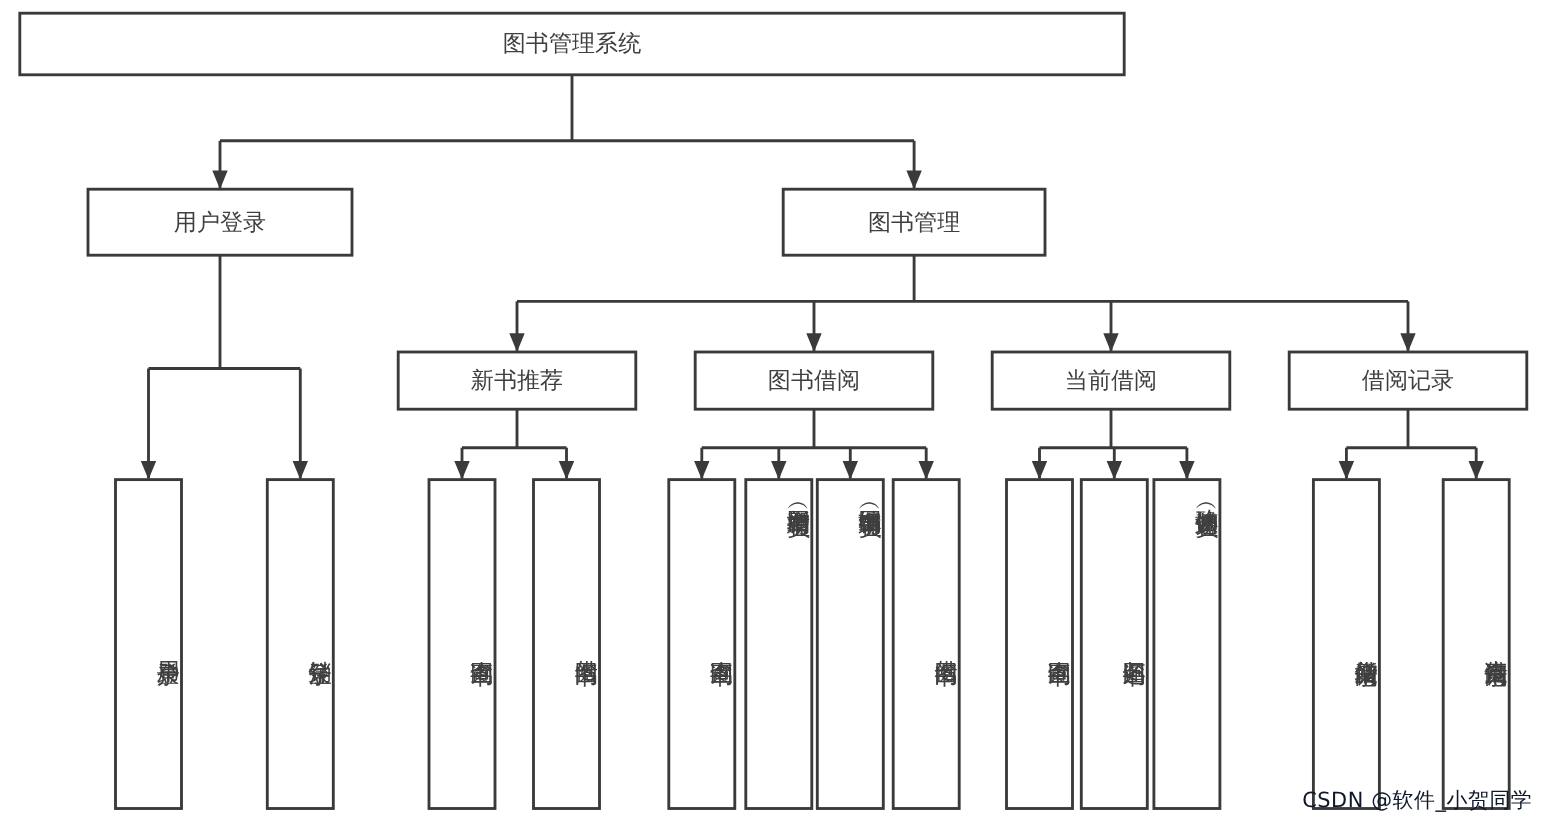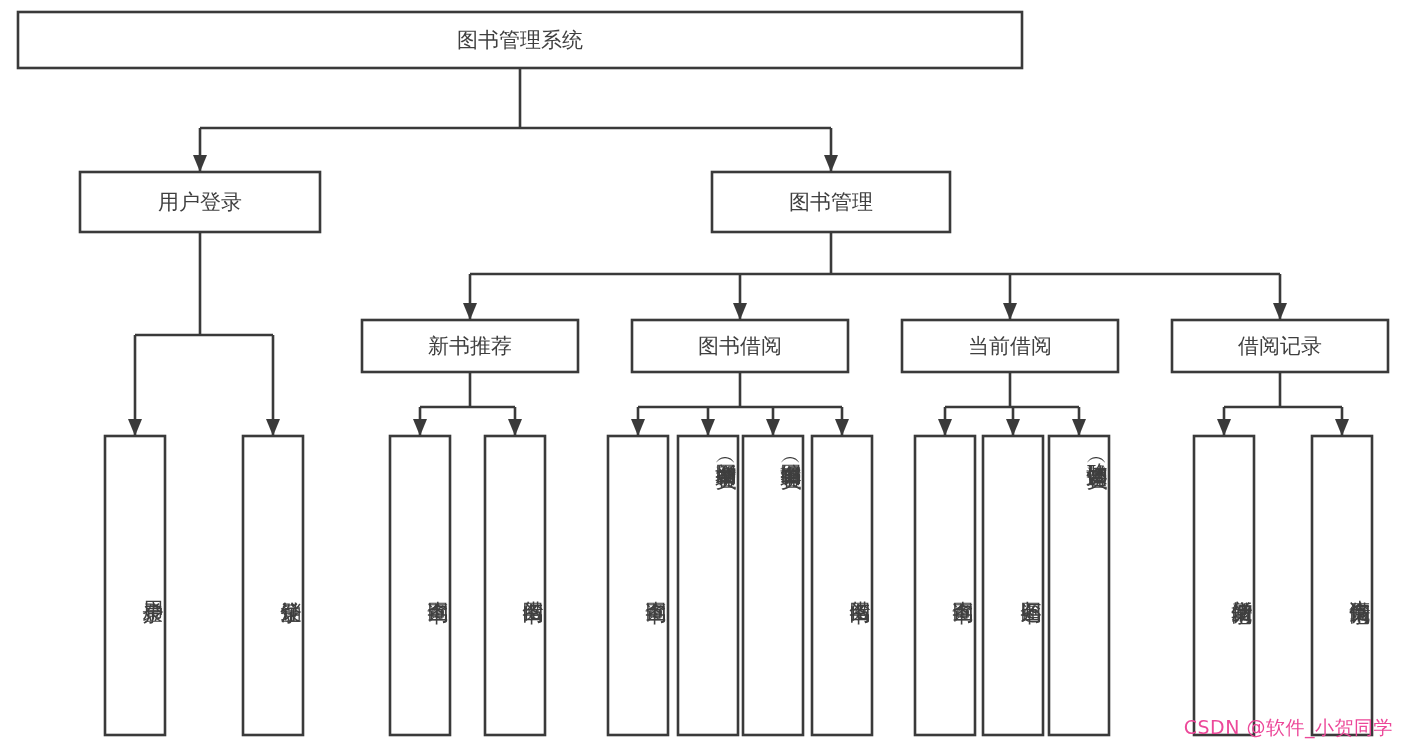--- a/index.html
+++ b/index.html
@@ -60,21 +60,21 @@
     font-size: 21px;
     line-height: 1.22;
     letter-spacing: 1px;
     white-space: nowrap;
     pointer-events: none;
   }
   .watermark {
     position: absolute;
     right: 12px;
     bottom: 6px;
-    color: #ec4899;
+    color: #0f172a;
     font-family: "DejaVu Sans", "Liberation Sans", sans-serif;
     font-size: 19px;
     letter-spacing: 0.5px;
     white-space: nowrap;
     pointer-events: none;
   }
 </style>
 </head>
 <body>
 

